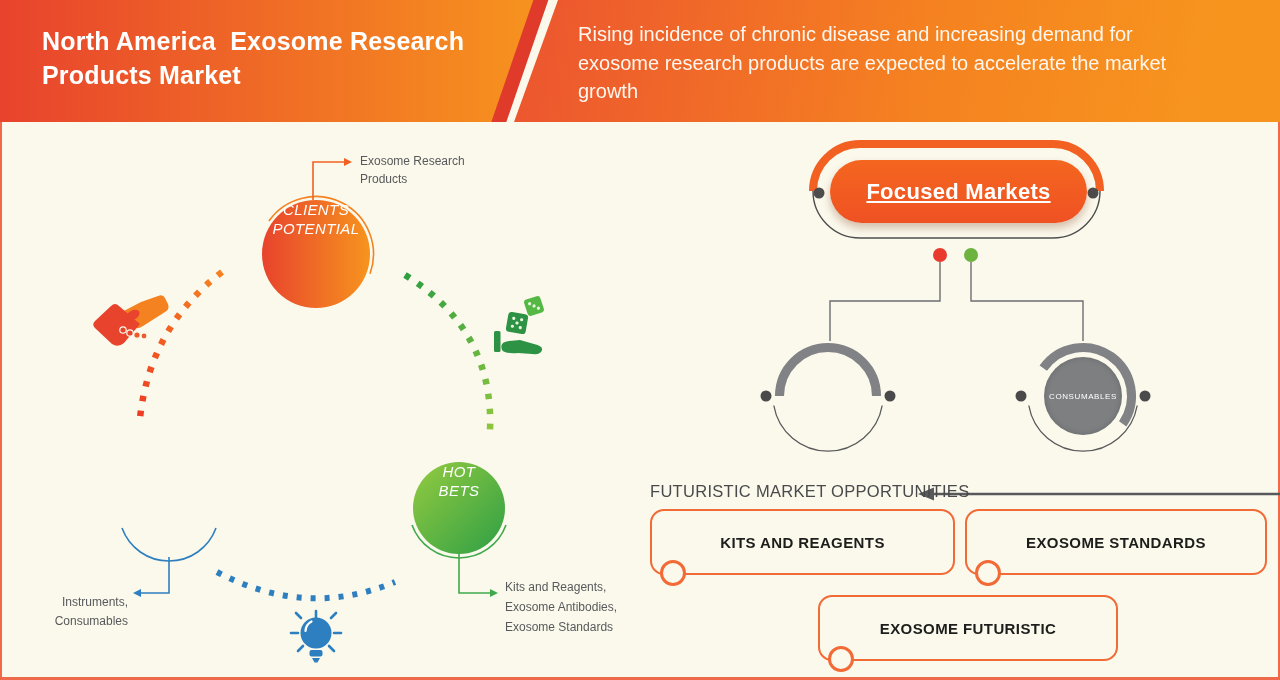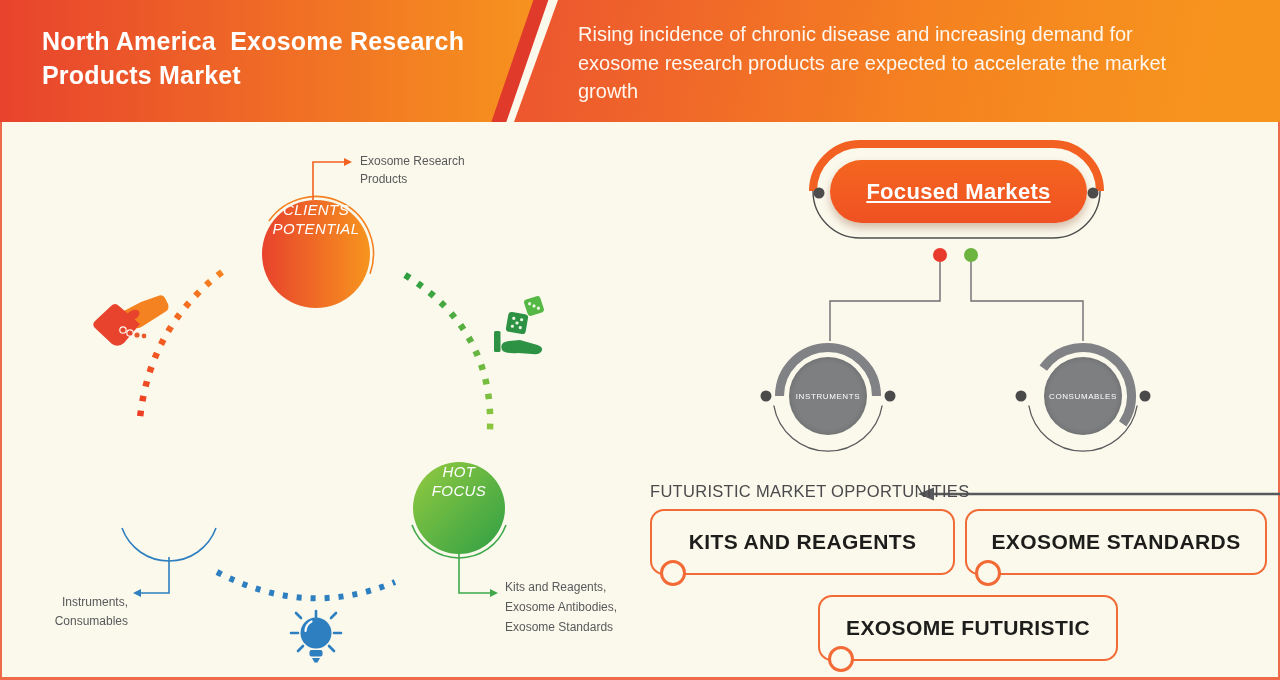--- a/index.html
+++ b/index.html
@@ -50,21 +50,21 @@
   .gnode{position:absolute;width:78px;height:78px;border-radius:50%;background:#7E7F81;
     display:flex;align-items:center;justify-content:center;color:#fff;font-size:8px;
     letter-spacing:.6px;font-weight:500;box-shadow:inset 0 0 6px rgba(0,0,0,.18);}
   .gn-1{left:789px;top:357px;}
   .gn-2{left:1044px;top:357px;}
 
   
   .opp-head{position:absolute;left:650px;top:482px;font-size:16.5px;font-weight:500;
     color:#4A4A4C;letter-spacing:.3px;}
   .opp-box{position:absolute;height:66px;box-sizing:border-box;border:2px solid #F26A35;border-radius:14px;
-    display:flex;align-items:center;justify-content:center;color:#1D1D1B;font-size:21px;font-weight:bold;
+    display:flex;align-items:center;justify-content:center;color:#1D1D1B;font-size:15px;font-weight:bold;
     letter-spacing:.4px;}
   .opp-box::after{content:"";position:absolute;left:8px;bottom:-13px;width:20px;height:20px;
     border:3px solid #F26A35;border-radius:50%;background:#FBF9EC;}
   .ob-1{left:650px;top:509px;width:305px;}
   .ob-2{left:965px;top:509px;width:302px;}
   .ob-3{left:818px;top:595px;width:300px;}
 </style>
 </head>
 <body>
 
@@ -196,34 +196,33 @@
       <polygon points="918,372 934,365.5 934,378.5" fill="#58595B"></polygon>
     </g>
   </svg>
 
   <div class="circle c-orange">
     <span>CLIENTS
 POTENTIAL</span>
   </div>
   <div class="circle c-green">
     <span>HOT
-FOCUS</span>
+BETS</span>
   </div>
 
   <div class="callout co-1">Exosome Research
 Products</div>
   <div class="callout co-2">Instruments,
 Consumables</div>
   <div class="callout co-3">Kits and Reagents,
 Exosome Antibodies,
 Exosome Standards</div>
 
   <div class="pill">Focused Markets</div>
 
-  <div class="gnode gn-1">INSTRUMENTS</div>
   <div class="gnode gn-2">CONSUMABLES</div>
 
   <div class="opp-head">FUTURISTIC MARKET OPPORTUNITIES</div>
   <div class="opp-box ob-1">KITS AND REAGENTS</div>
   <div class="opp-box ob-2">EXOSOME STANDARDS</div>
   <div class="opp-box ob-3">EXOSOME FUTURISTIC</div>
 
 </div>
 
 </body></html>

